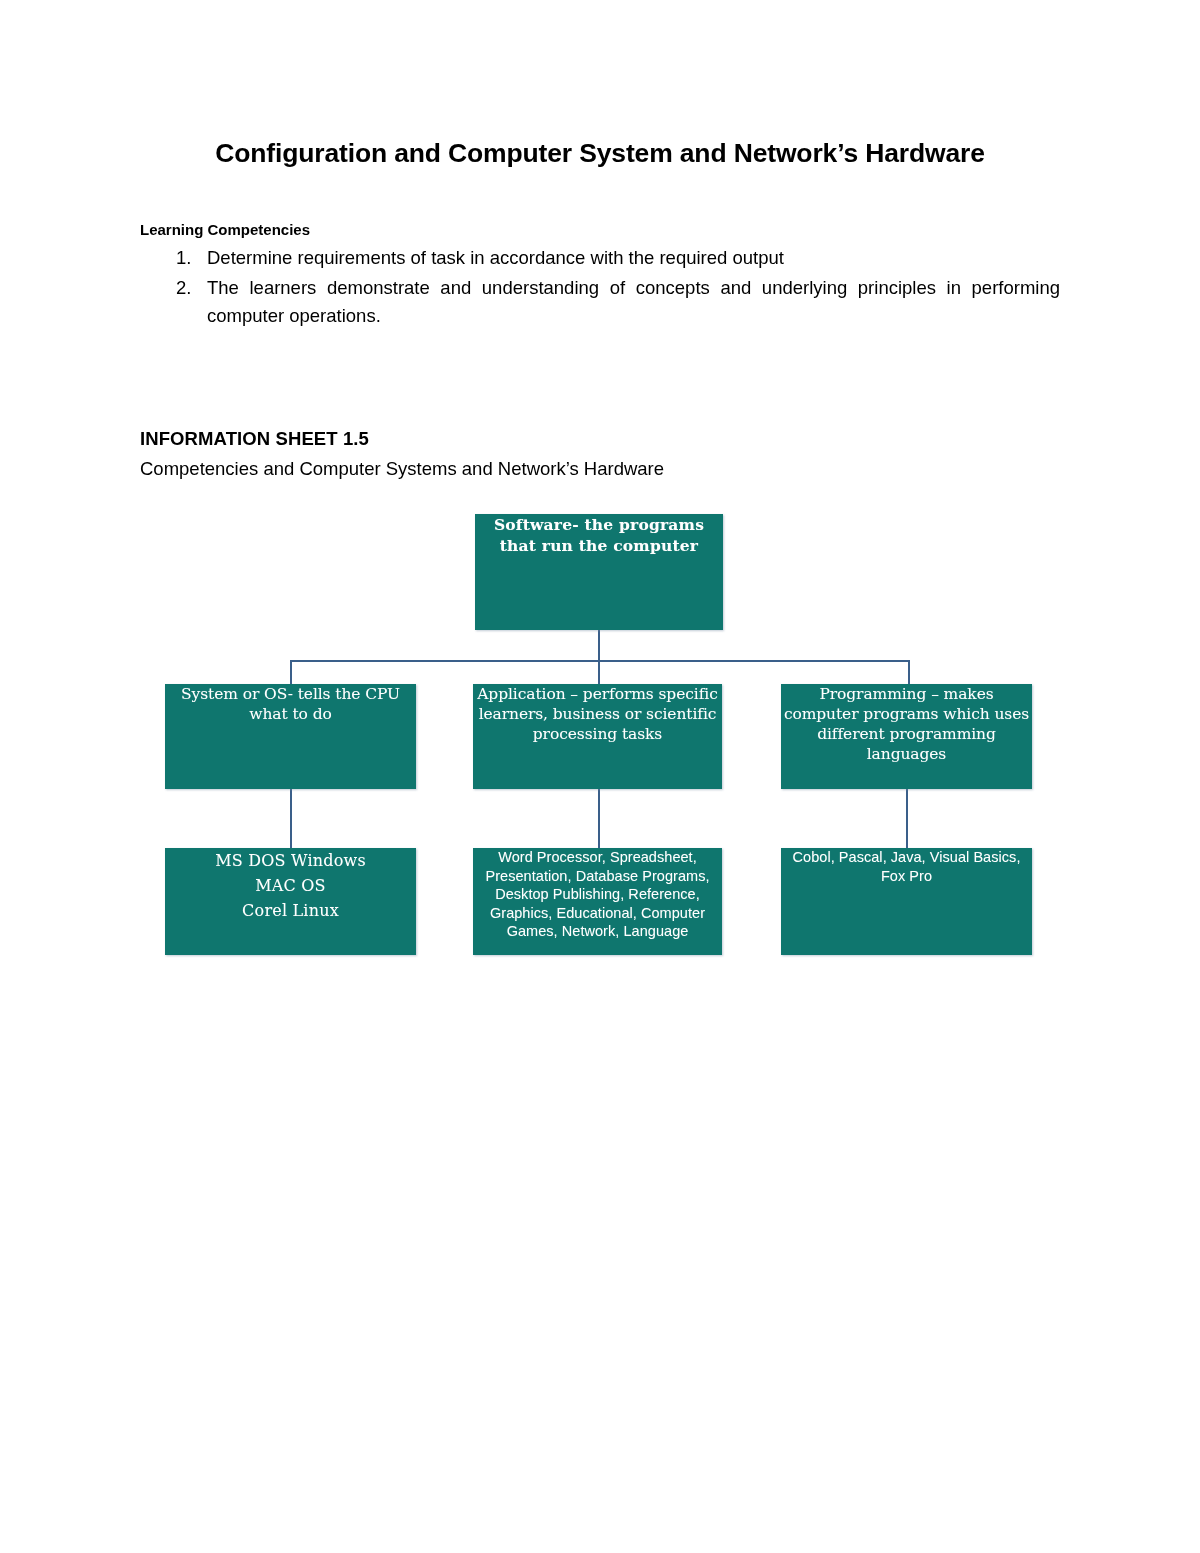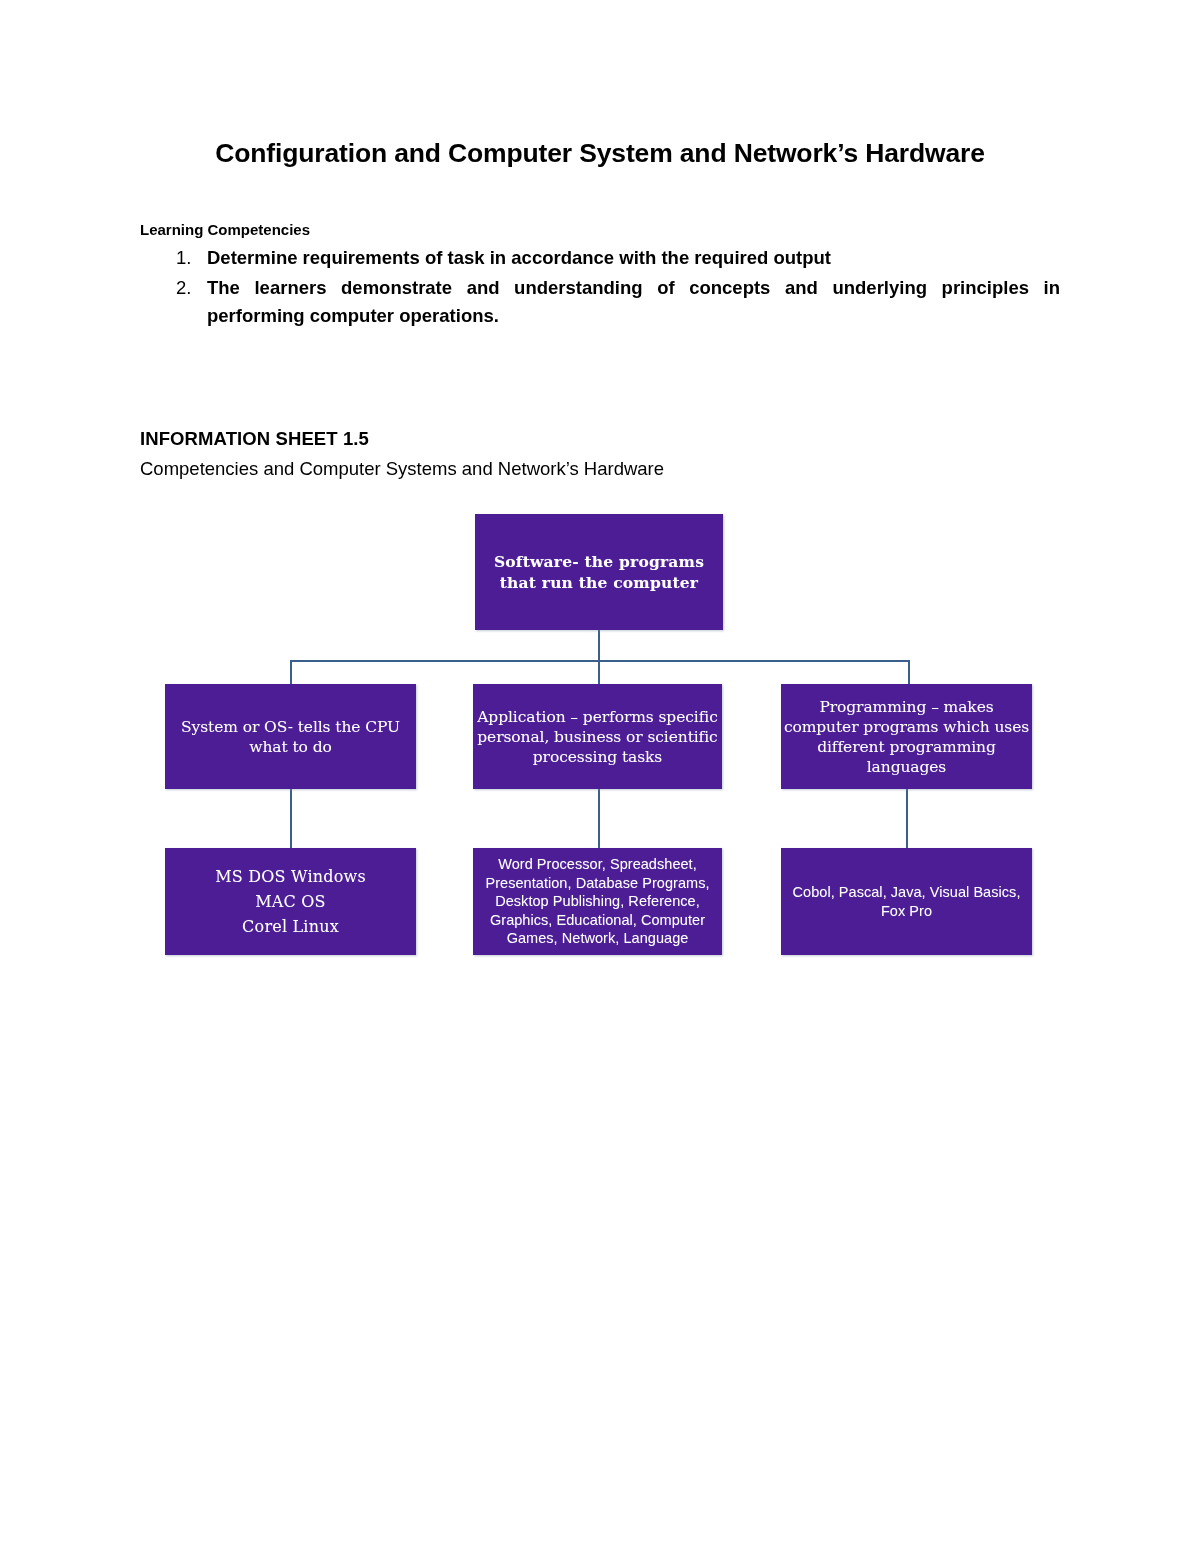--- a/index.html
+++ b/index.html
@@ -62,21 +62,20 @@
   .comp-num {
     width: 37px;
     flex: 0 0 37px;
     text-align: left;
     padding-left: 36px;
     font-weight: normal;
   }
   .comp-text {
     flex: 1 1 auto;
     padding-left: 30px;
-    font-weight: bold;
   }
   .comp-text.justified {
     text-align: justify;
   }
 
   .info-sheet-heading {
     position: absolute;
     left: 140px;
     top: 428px;
     font-size: 18.5px;
@@ -95,24 +94,23 @@
   .diagram {
     position: absolute;
     left: 0;
     top: 0;
     width: 1200px;
     height: 1553px;
   }
 
   .node {
     position: absolute;
-    background: #4c1d95;
+    background: #0f766e;
     color: #ffffff;
     display: flex;
-    align-items: center;
     justify-content: center;
     text-align: center;
     box-shadow: 1px 1px 2px rgba(120,140,165,0.45);
   }
   .node .node-text {
     width: 108%;
     padding: 0 2px;
     text-shadow: 0 0 1px rgba(255,255,255,0.25);
   }
 
@@ -239,21 +237,21 @@
     <div class="conn conn-v c-d3"></div>
 
     <div class="node node-root">
       <span class="node-text">Software- the programs that run the computer</span>
     </div>
 
     <div class="node node-mid node-os">
       <span class="node-text">System or OS- tells the CPU what to do</span>
     </div>
     <div class="node node-mid node-app">
-      <span class="node-text">Application – performs specific personal, business or scientific processing tasks</span>
+      <span class="node-text">Application – performs specific learners, business or scientific processing tasks</span>
     </div>
     <div class="node node-bot node-osl">
       <span class="node-text" style="white-space: pre-line;">MS DOS Windows
 MAC OS
 Corel Linux</span>
     </div>
 
     <div class="node node-mid node-prog">
       <span class="node-text">Programming – makes computer programs which uses different programming languages</span>
     </div>

